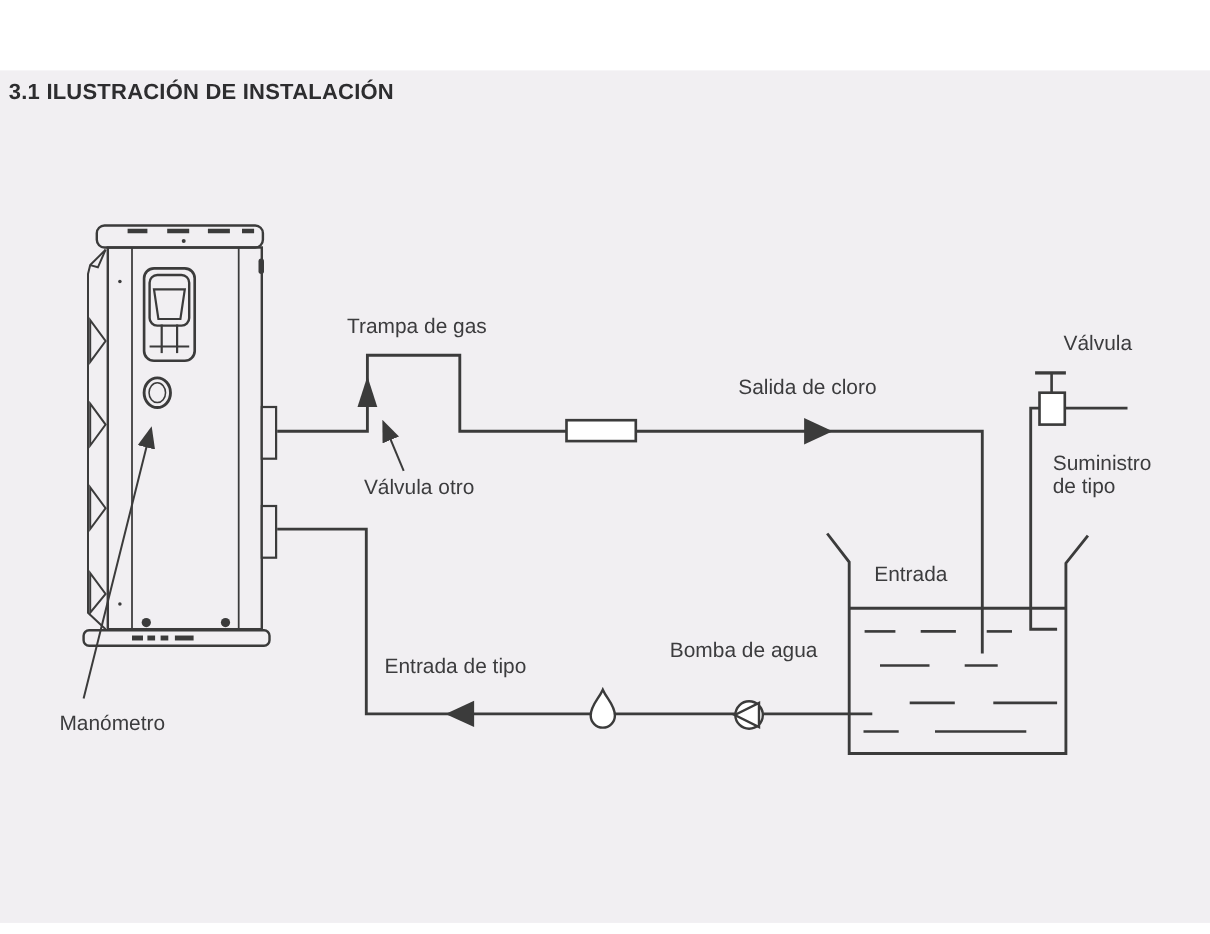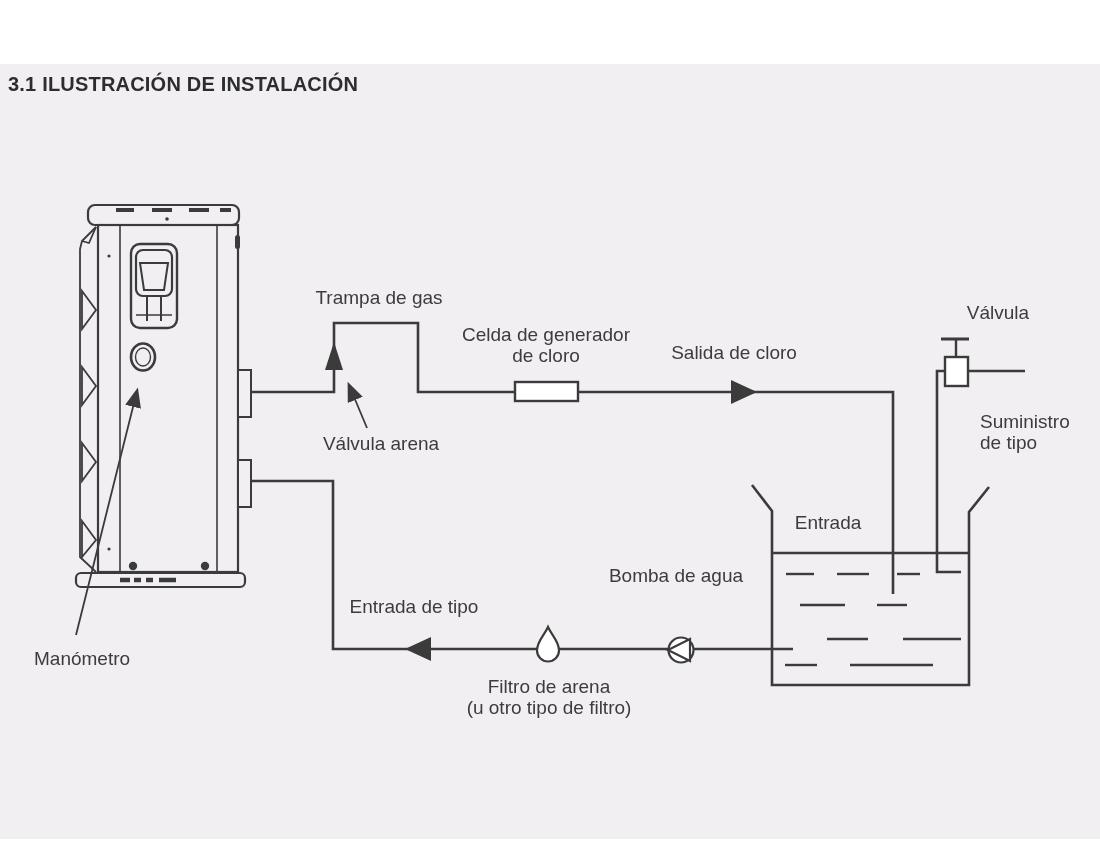--- a/index.html
+++ b/index.html
@@ -131,41 +131,33 @@
       <circle cx="681" cy="621" r="12.5" fill="#ffffff"></circle>
       <polygon points="690,610 690,632 668,621" fill="#ffffff"></polygon>
     </g>
 
     <line x1="367" y1="399" x2="349" y2="356" stroke="#3b3b3b" stroke-width="1.8" marker-end="url(#arw)"></line>
     <line x1="76" y1="606" x2="137" y2="362" stroke="#3b3b3b" stroke-width="1.8" marker-end="url(#arw)"></line>
   </svg>
 
   <div class="lbl c" style="left:379px;top:258px">Trampa de gas</div>
 
-  <div class="lbl c" style="left:381px;top:404px">Válvula arena</div>
+  <div class="lbl c" style="left:381px;top:404px">Válvula otro</div>
 
-  <div class="lbl c" style="left:546px;top:295px">
-    <span>Celda de generador</span>
-    <span>de cloro</span>
-  </div>
 
   <div class="lbl c" style="left:734px;top:313px">Salida de cloro</div>
 
   <div class="lbl c" style="left:998px;top:273px">Válvula</div>
 
-  <div class="lbl" style="left:980px;top:382px">
+  <div class="lbl" style="left:957px;top:382px">
     <span>Suministro</span>
     <span>de tipo</span>
   </div>
 
   <div class="lbl c" style="left:828px;top:483px">Entrada</div>
 
   <div class="lbl c" style="left:414px;top:567px">Entrada de tipo</div>
 
-  <div class="lbl c" style="left:676px;top:536px">Bomba de agua</div>
+  <div class="lbl c" style="left:676px;top:552px">Bomba de agua</div>
 
-  <div class="lbl c" style="left:549px;top:647px">
-    <span>Filtro de arena</span>
-    <span>(u otro tipo de filtro)</span>
-  </div>
 
-  <div class="lbl" style="left:34px;top:619px">Manómetro</div>
+  <div class="lbl" style="left:54px;top:619px">Manómetro</div>
 </div>
 
 </body></html>

